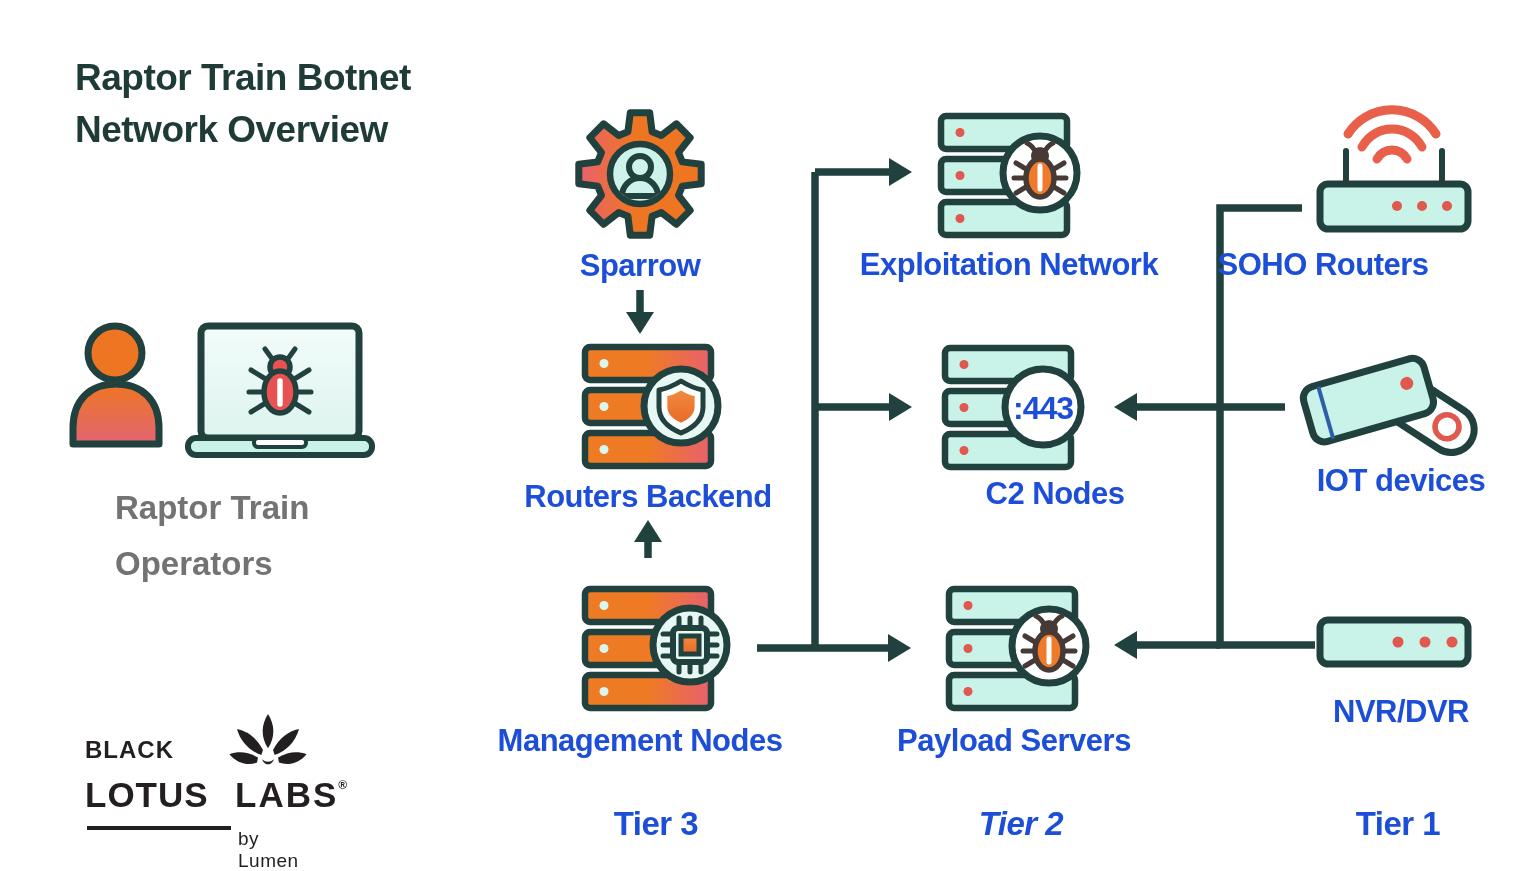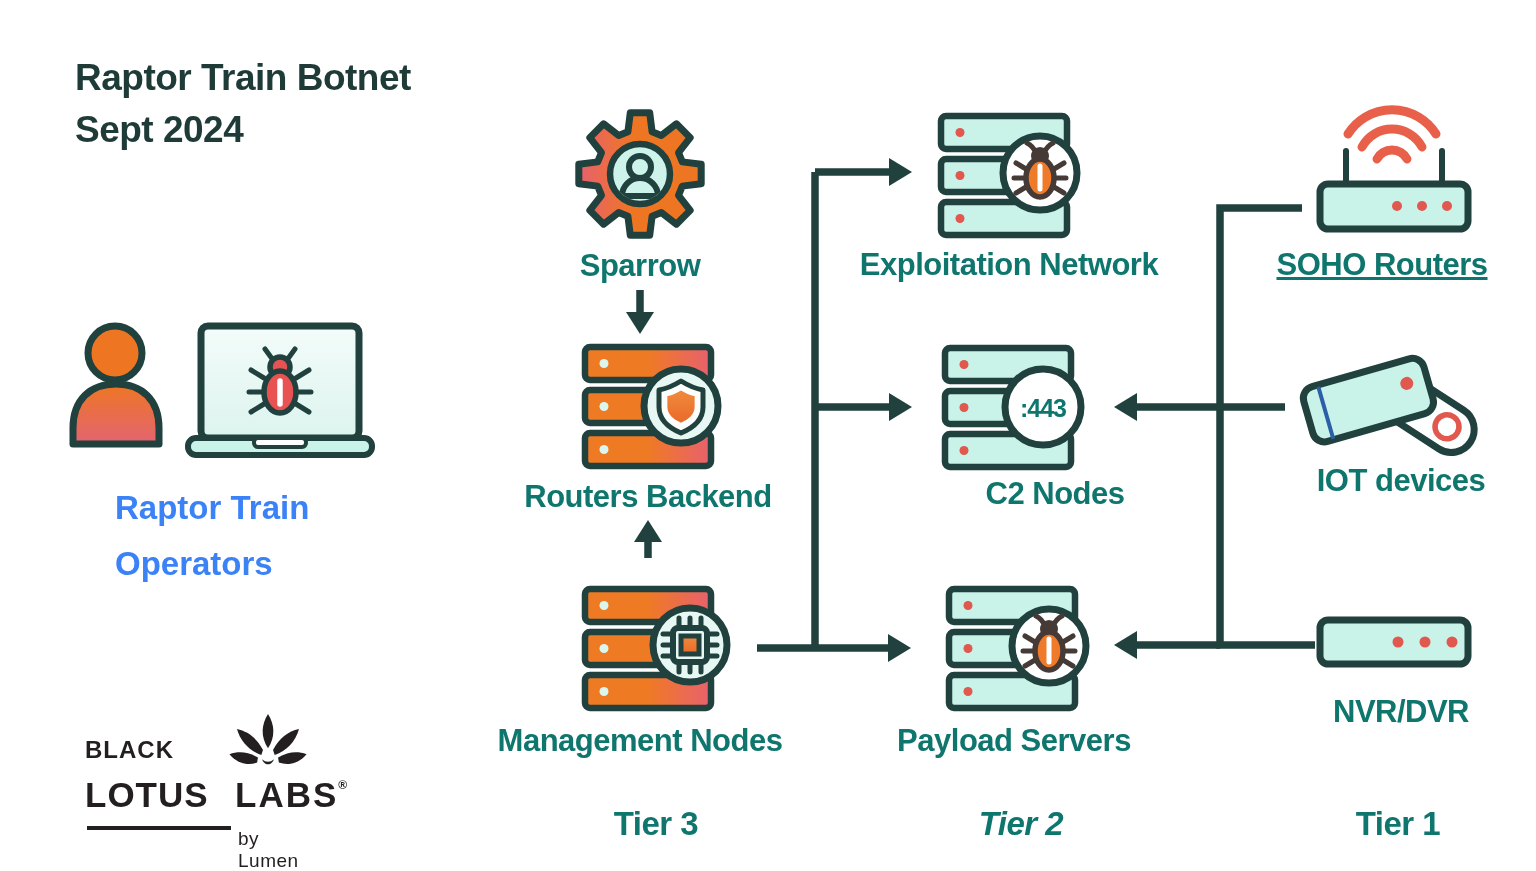--- a/index.html
+++ b/index.html
@@ -2,25 +2,25 @@
 <html><head>
 <meta charset="utf-8">
 <style>
   html,body{margin:0;padding:0;background:#ffffff;}
   .canvas{position:relative;width:1536px;height:871px;background:#ffffff;overflow:hidden;
           font-family:"Liberation Sans",sans-serif;color:#20413d;}
   .scene{position:absolute;left:0;top:0;}
   .title{position:absolute;left:75px;top:52px;font-weight:bold;font-size:37px;line-height:52px;
          color:#1f3b38;letter-spacing:-0.5px;}
   .lbl{position:absolute;transform:translate(-50%,-50%);font-weight:bold;font-size:31px;
-       color:#0f766e;white-space:nowrap;letter-spacing:-0.5px;}
+       color:#1d4ed8;white-space:nowrap;letter-spacing:-0.5px;}
   .tier{font-size:33px;}
   .oplabel{position:absolute;left:115px;top:480px;font-weight:bold;font-size:33px;line-height:56px;
-           color:#3b82f6;}
-  .badge-txt{font-size:25px;letter-spacing:-1px;}
+           color:#737373;}
+  .badge-txt{font-size:32px;letter-spacing:-1px;}
   .logo{position:absolute;left:85px;top:736px;color:#231f20;}
   .logo .b1{position:absolute;left:0;top:0;font-weight:bold;font-size:24px;letter-spacing:1px;}
   .logo .b2{position:absolute;left:0;top:39px;font-weight:bold;font-size:35px;letter-spacing:1px;}
   .logo .rule{position:absolute;left:2px;top:90px;width:144px;height:4px;background:#231f20;}
   .logo .labs{position:absolute;left:150px;top:39px;font-weight:700;font-size:35px;letter-spacing:2px;}
   .logo .reg{font-size:12px;vertical-align:18px;letter-spacing:0;}
   .logo .byline{position:absolute;left:153px;top:80px;font-weight:400;font-size:19px;letter-spacing:0.5px;margin-top:12px;}
   .logo .lotus{position:absolute;left:140px;top:-22px;}
 </style>
 </head>
@@ -241,36 +241,36 @@
       <g fill="#e0584e">
         <circle cx="1398" cy="642" r="5.5"></circle>
           <circle cx="1425" cy="642" r="5.5"></circle>
           <circle cx="1452" cy="642" r="5.5"></circle>
       </g>
     </g>
   </svg>
 
   <div class="title">
     <div>Raptor Train Botnet</div>
-    <div>Sept 2024</div>
+    <div>Network Overview</div>
   </div>
 
   <div class="oplabel">
     <div>Raptor Train</div>
     <div>Operators</div>
   </div>
 
   <div class="lbl" style="left:640px;top:266px;">Sparrow</div>
   <div class="lbl" style="left:648px;top:497px;">Routers Backend</div>
   <div class="lbl" style="left:640px;top:741px;">Management Nodes</div>
   <div class="lbl" style="left:1009px;top:265px;">Exploitation Network</div>
   <div class="lbl" style="left:1023px;top:494px;margin-left:32px;">C2 Nodes</div>
   <div class="lbl badge-txt" style="left:1043px;top:408px;">:443</div>
   <div class="lbl" style="left:1014px;top:741px;">Payload Servers</div>
-  <div class="lbl" style="left:1382px;top:265px;text-decoration:underline;">SOHO Routers</div>
+  <div class="lbl" style="left:1323px;top:265px;">SOHO Routers</div>
   <div class="lbl" style="left:1401px;top:481px;">IOT devices</div>
   <div class="lbl" style="left:1401px;top:712px;">NVR/DVR</div>
 
   <div class="lbl tier" style="left:656px;top:824px;">Tier 3</div>
   <div class="lbl tier" style="left:1021px;top:824px;font-style:italic;">Tier 2</div>
   <div class="lbl tier" style="left:1398px;top:824px;">Tier 1</div>
 
   <div class="logo">
     <div class="b1">BLACK</div>
     <div class="b2">LOTUS</div>

